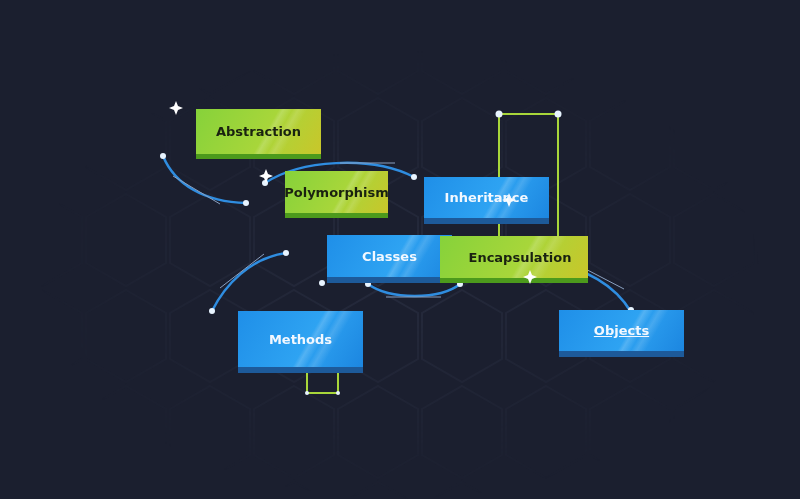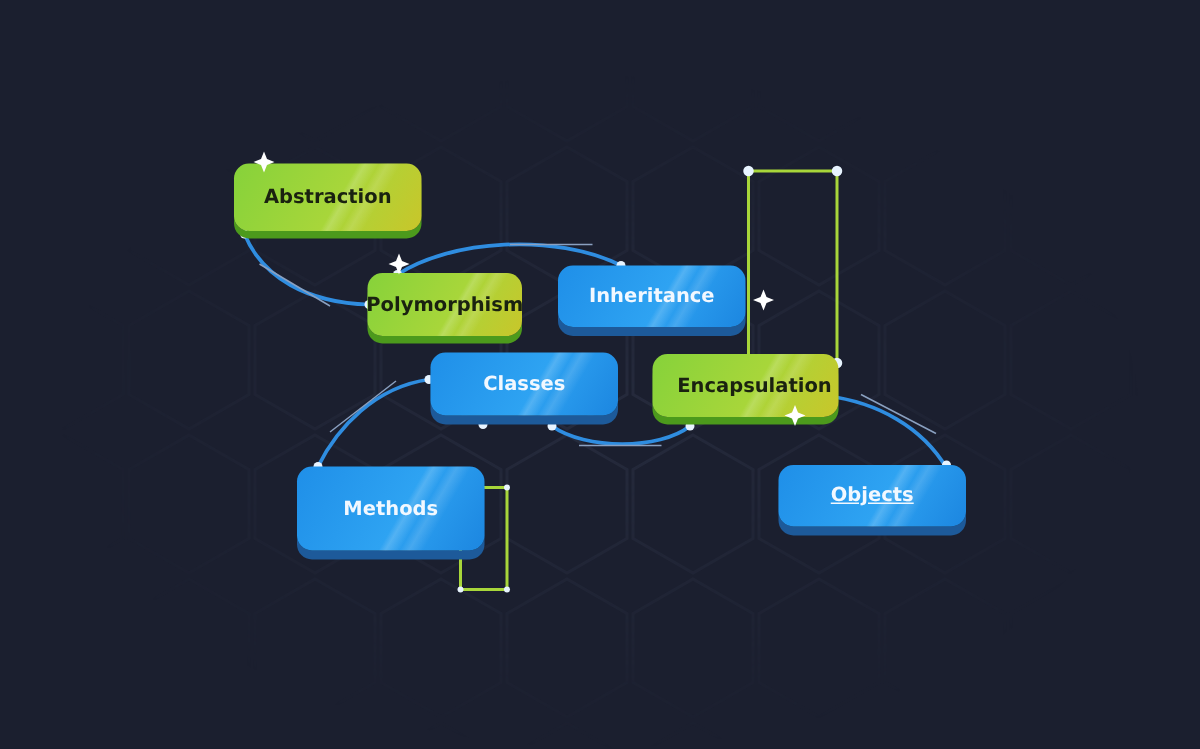--- a/index.html
+++ b/index.html
@@ -1,18 +1,18 @@
 <!DOCTYPE html>
 <html><head>
 <meta charset="utf-8">
 <style>
   html,body{margin:0;padding:0;}
   body{width:800px;height:499px;background:#1b1f2f;position:relative;overflow:hidden;font-family:"DejaVu Sans","Liberation Sans",sans-serif;}
   svg.bg{position:absolute;left:0;top:0;}
-  .node{position:absolute;border-radius:10px;display:flex;align-items:center;justify-content:center;font-weight:bold;font-size:13px;box-sizing:border-box;}
+  .node{position:absolute;border-radius:0;display:flex;align-items:center;justify-content:center;font-weight:bold;font-size:13px;box-sizing:border-box;margin-left:40px;}
   .node.green{background:linear-gradient(120deg,#86d23a 0%,#a8d63a 55%,#c9c62a 100%);color:#1a2210;box-shadow:0 5px 0 #4c9a1c;}
   .node.blue{background:linear-gradient(120deg,#1f8fe8 0%,#2ea3f2 55%,#1c86e0 100%);color:#f2f8ff;box-shadow:0 6px 0 #1d5a9a;}
   .node::after{content:"";position:absolute;inset:0;border-radius:6px;background:linear-gradient(120deg,transparent 55%,rgba(255,255,255,0.18) 58%,transparent 64%,rgba(255,255,255,0.14) 68%,transparent 74%);pointer-events:none;}
   .label{position:relative;z-index:1;}
 </style>
 </head>
 <body>
 
 <svg class="bg" width="800" height="499">
   <defs>
@@ -69,30 +69,30 @@
     <circle cx="307" cy="325" r="2"></circle>
       <circle cx="338" cy="325" r="2"></circle>
     <circle cx="307" cy="393" r="2"></circle>
       <circle cx="338" cy="393" r="2"></circle>
   </g>
 </svg>
 
 <div class="node green" style="left:156px;top:109px;width:125px;height:45px;">
   <span class="label">Abstraction</span>
 </div>
-<div class="node green" style="left:245px;top:182px;width:103px;height:42px;">
+<div class="node green" style="left:245px;top:171px;width:103px;height:42px;">
   <span class="label">Polymorphism</span>
 </div>
-<div class="node blue" style="left:372px;top:177px;width:125px;height:41px;justify-content:center;">
+<div class="node blue" style="left:384px;top:177px;width:125px;height:41px;justify-content:center;">
   <span class="label">Inheritance</span>
 </div>
 <div class="node blue" style="left:287px;top:235px;width:125px;height:42px;">
   <span class="label">Classes</span>
 </div>
-<div class="node green" style="left:435px;top:236px;width:124px;height:42px;padding-left:12px;">
+<div class="node green" style="left:400px;top:236px;width:148px;height:42px;padding-left:12px;">
   <span class="label">Encapsulation</span>
 </div>
 <div class="node blue" style="left:198px;top:311px;width:125px;height:56px;">
   <span class="label">Methods</span>
 </div>
 <div class="node blue" style="left:519px;top:310px;width:125px;height:41px;text-decoration:underline;">
   <span class="label">Objects</span>
 </div>
 
 <svg class="bg" width="800" height="499" style="pointer-events:none">

